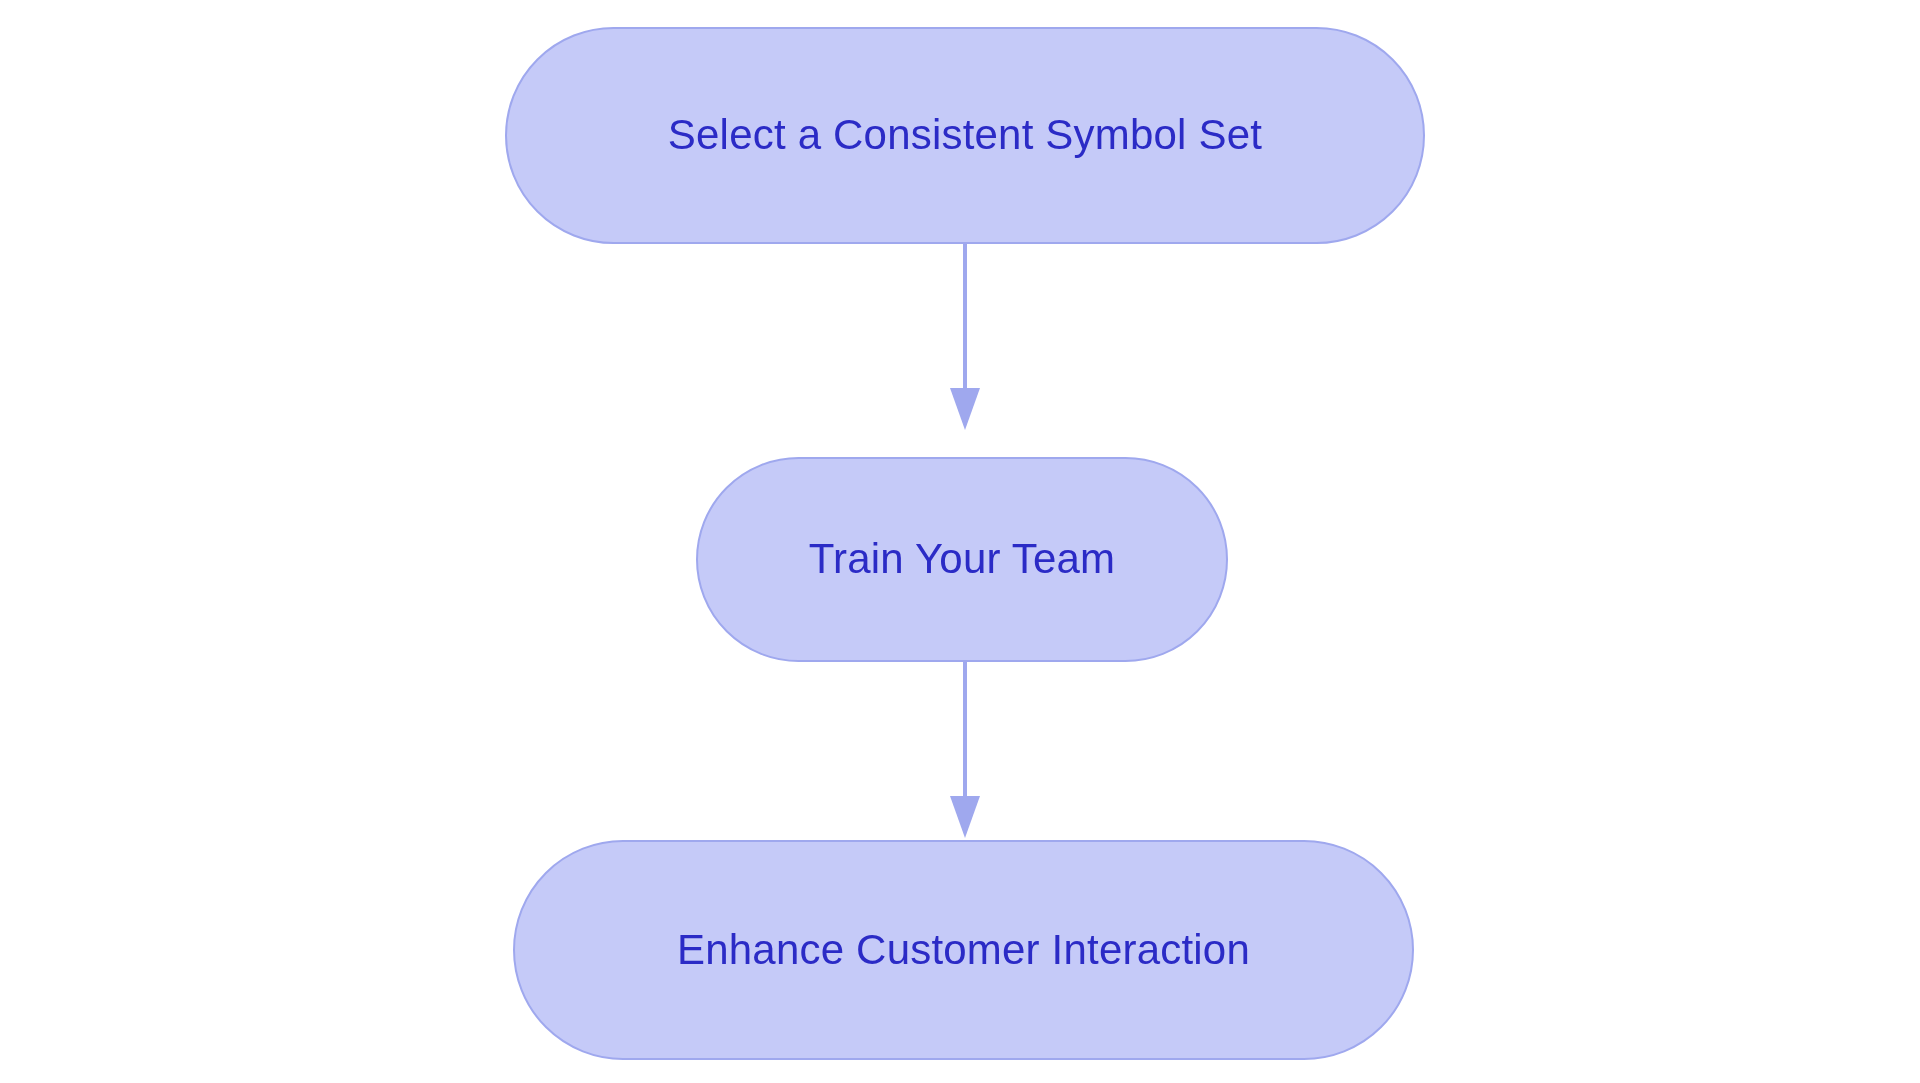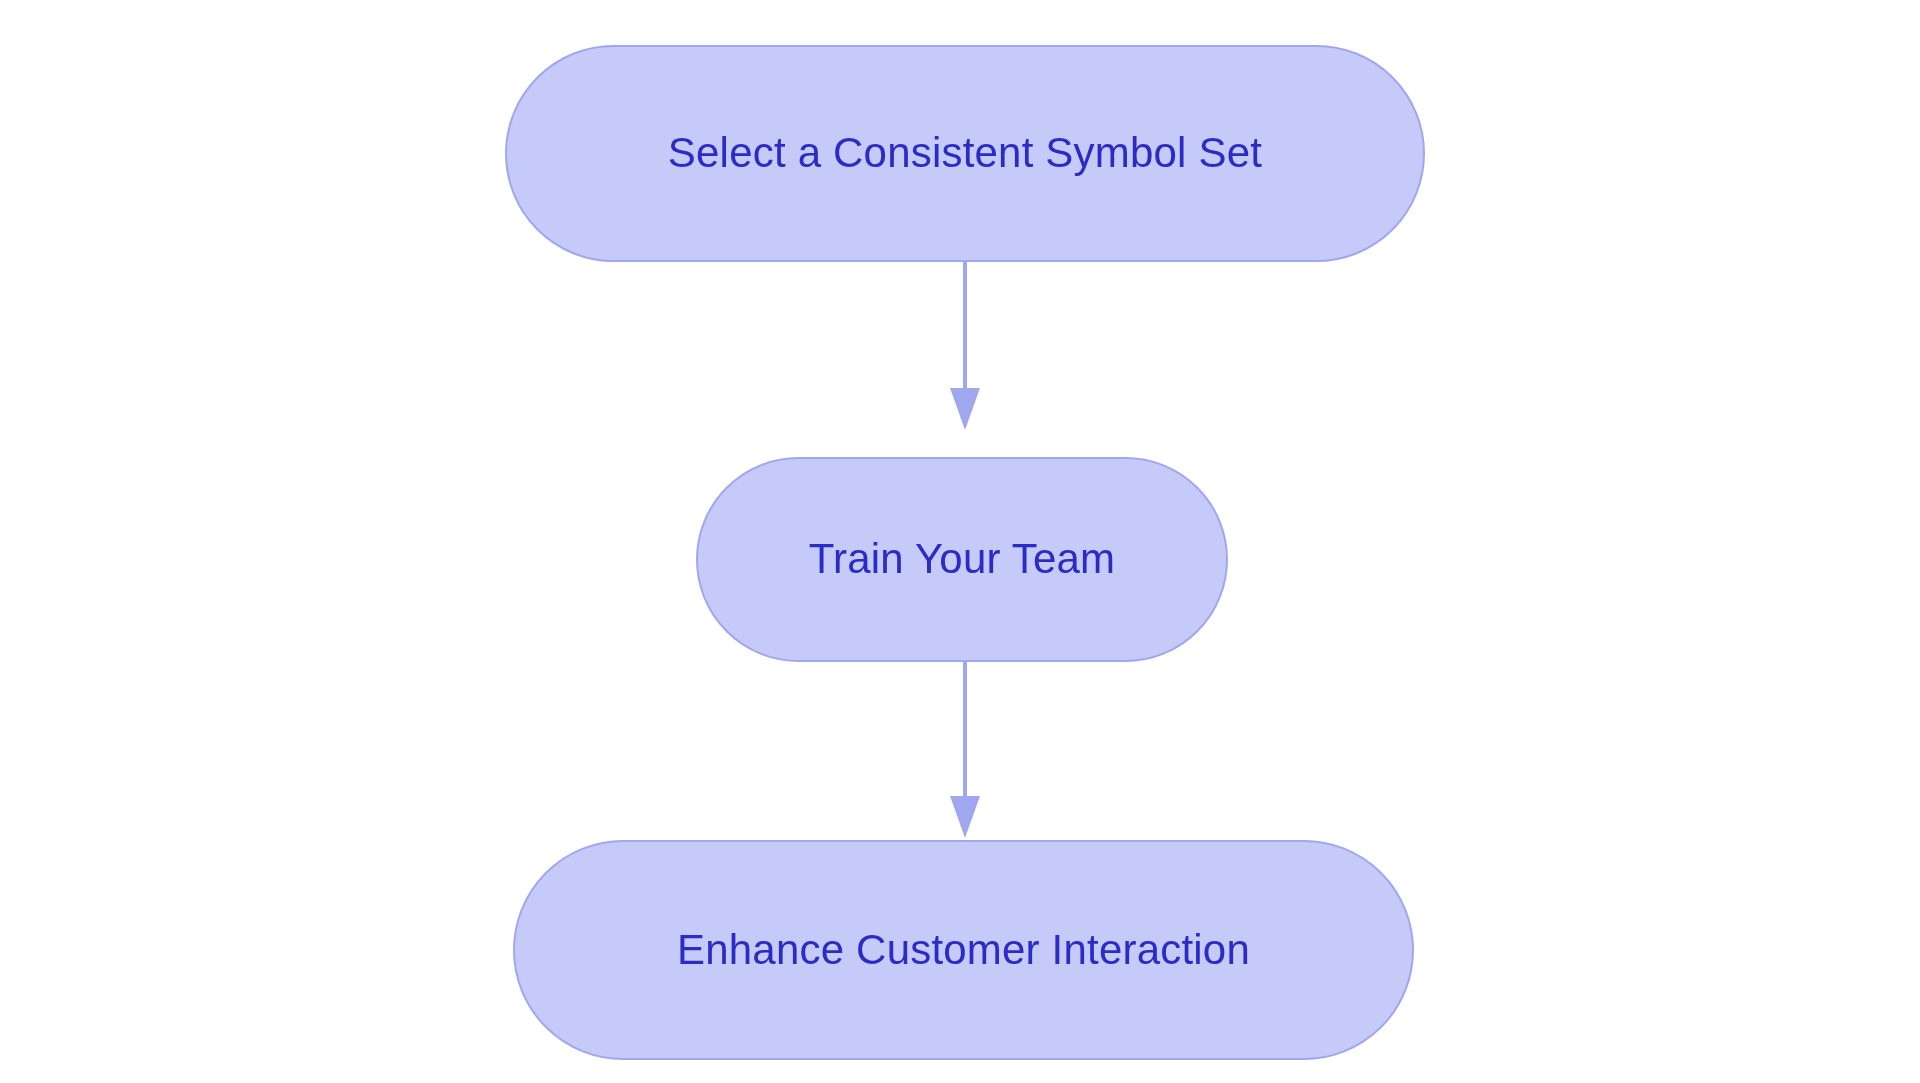--- a/index.html
+++ b/index.html
@@ -43,21 +43,20 @@
   .shape-stadium {
     border-radius: 9999px;
   }
 
   
   #node-1 {
     left: 505px;
     top: 27px;
     width: 920px;
     height: 217px;
-    margin-top: 18px;
   }
   #node-2 {
     left: 696px;
     top: 457px;
     width: 532px;
     height: 205px;
   }
   #node-3 {
     left: 513px;
     top: 840px;

